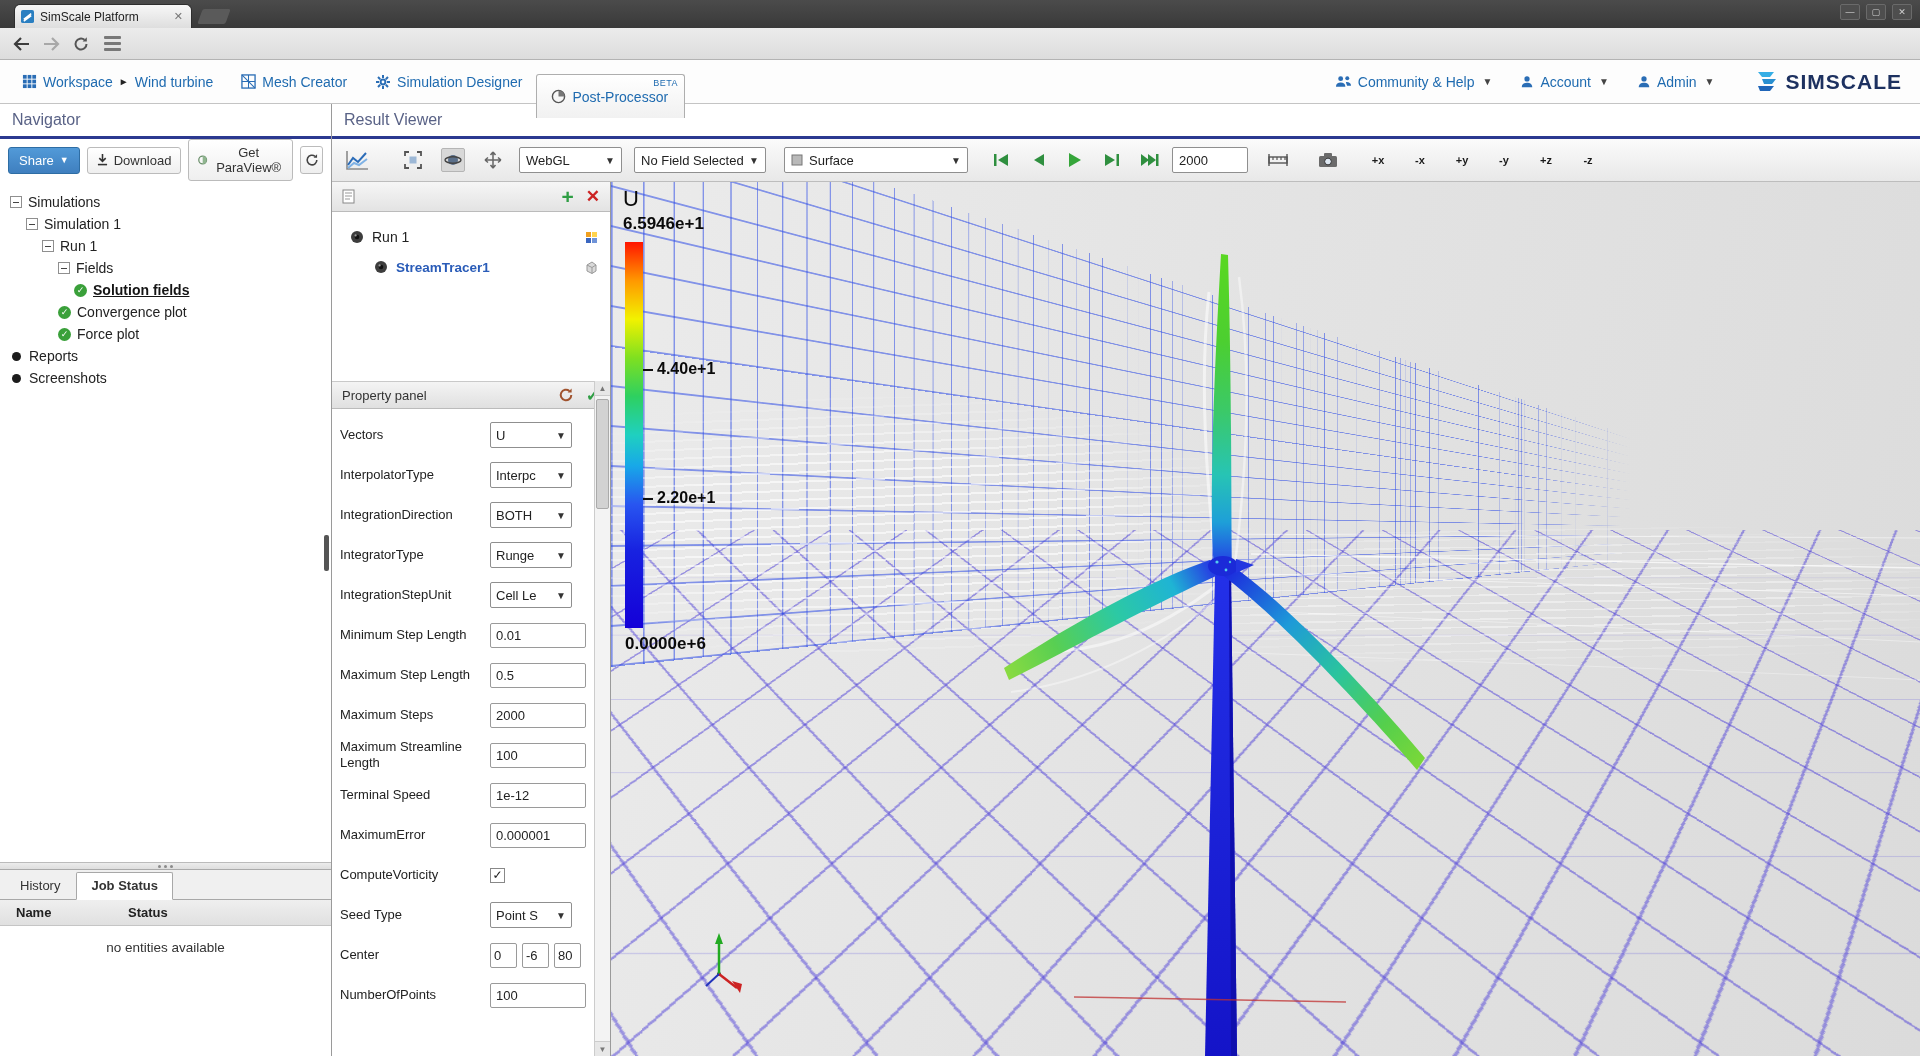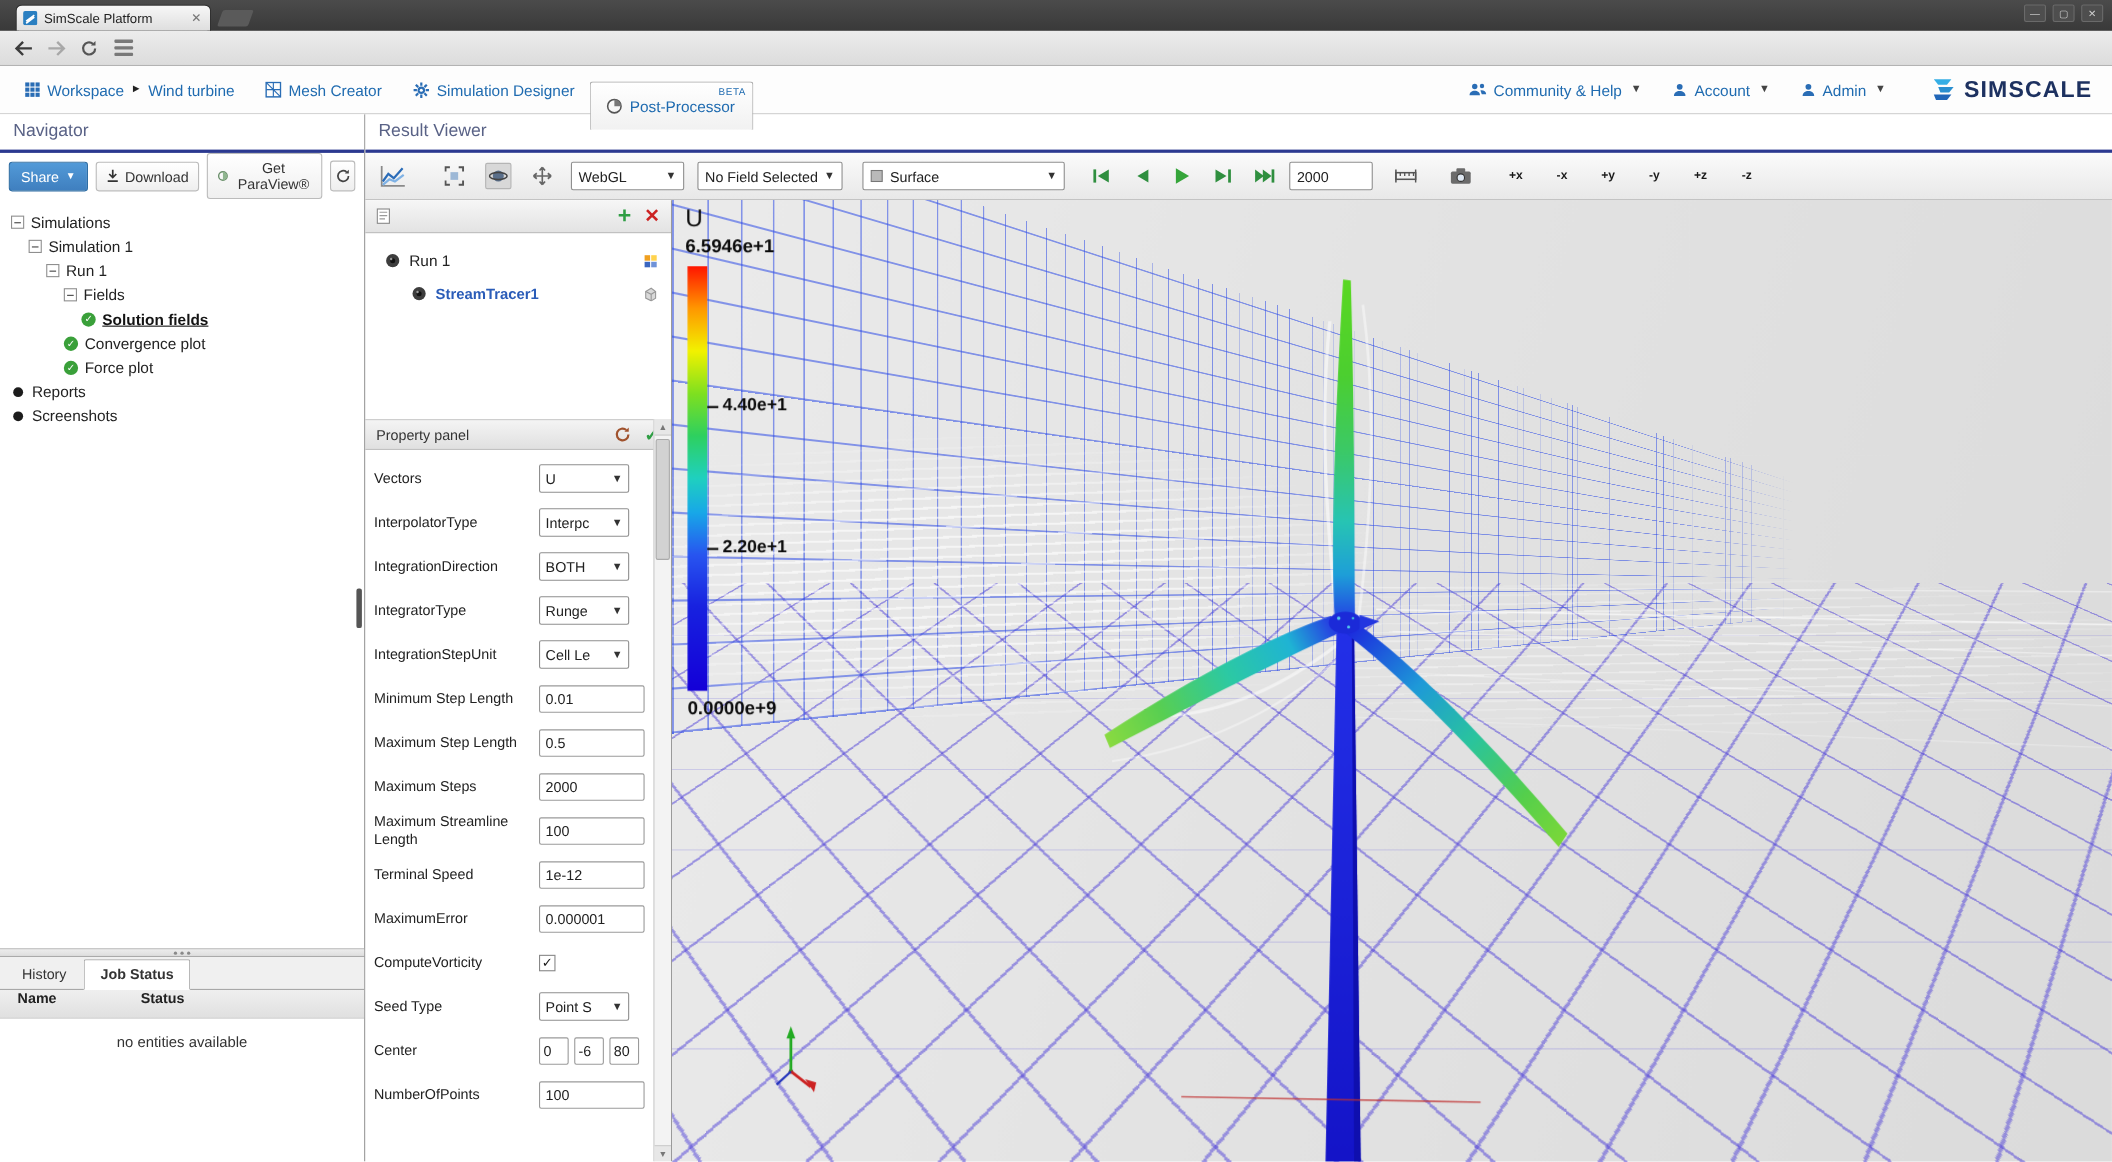--- a/index.html
+++ b/index.html
@@ -56,21 +56,21 @@
   .ic-check { width:13px; height:13px; border-radius:50%; background:#3aa03a; color:#fff; font-size:9px; display:flex; align-items:center; justify-content:center; flex:0 0 auto; }
   .ic-dot { width:9px; height:9px; border-radius:50%; background:#1c1c1c; flex:0 0 auto; margin:0 2px; }
   .sel-tree { font-weight:bold; text-decoration:underline; color:#141414; }
   .treescroll { position:absolute; right:2px; top:52%; width:5px; height:36px; background:#555; border-radius:2px; }
 
   .splitter { height:8px; background:linear-gradient(#ececec,#dedede); border-top:1px solid #bbb; border-bottom:1px solid #aaa; display:flex; align-items:center; justify-content:center; gap:3px; flex:0 0 auto; }
   .splitter i { width:3px; height:3px; background:#8a8a8a; border-radius:50%; }
   .bottabs { height:30px; background:#f0f0f0; border-bottom:1px solid #a8a8a8; display:flex; align-items:flex-end; padding-left:6px; gap:2px; flex:0 0 auto; }
   .btab2 { font-size:13px; color:#333; padding:5px 14px 6px; }
   .btab2.active { background:#fff; border:1px solid #a8a8a8; border-bottom:1px solid #fff; margin-bottom:-1px; border-radius:2px 2px 0 0; font-weight:bold; }
-  .jobhead { height:26px; background:linear-gradient(#efefef,#e0e0e0); border-bottom:1px solid #c5c5c5; display:flex; font-size:13px; font-weight:bold; color:#222; flex:0 0 auto; }
+  .jobhead { height:26px; background:linear-gradient(#efefef,#e0e0e0); border-bottom:1px solid #c5c5c5; display:flex; align-items:center; font-size:13px; font-weight:bold; color:#222; flex:0 0 auto; }
   .jobhead .c1 { width:128px; padding-left:16px; }
   .jobempty { padding-top:14px; text-align:center; font-size:13.5px; color:#333; height:130px; }
 
   
   .rvtoolbar { height:43px; background:linear-gradient(#fbfbfb,#e8e8e8); border-bottom:1px solid #bdbdbd; display:flex; align-items:center; padding:0 13px; flex:0 0 auto; }
   .tbtn { width:24px; height:24px; display:flex; align-items:center; justify-content:center; border-radius:2px; flex:0 0 auto; }
   .tbtn.pressed { background:#d8d8d8; border:1px solid #b5b5b5; }
   .dsel { height:26px; background:#fff; border:1px solid #8f8f8f; border-radius:2px; display:flex; align-items:center; padding:0 6px; gap:6px; font-size:13px; color:#222; flex:0 0 auto; }
   .dsel .val { flex:1; white-space:nowrap; overflow:hidden; }
   .dsel .caret { font-size:10px; color:#333; }
@@ -679,19 +679,19 @@
           </svg>
 
           <div class="legend">
             <div class="lt">U</div>
             <div class="lmax">6.5946e+1</div>
             <div class="lbar"></div>
             <div class="ltick" style="top:183px;"></div>
             <div class="llab" style="top:174px;">4.40e+1</div>
             <div class="ltick" style="top:312px;"></div>
             <div class="llab" style="top:303px;">2.20e+1</div>
-            <div class="lmin">0.0000e+9</div>
+            <div class="lmin">0.0000e+6</div>
           </div>
         </div>
       </div>
     </div>
   </div>
 </div>
 
 </body></html>

